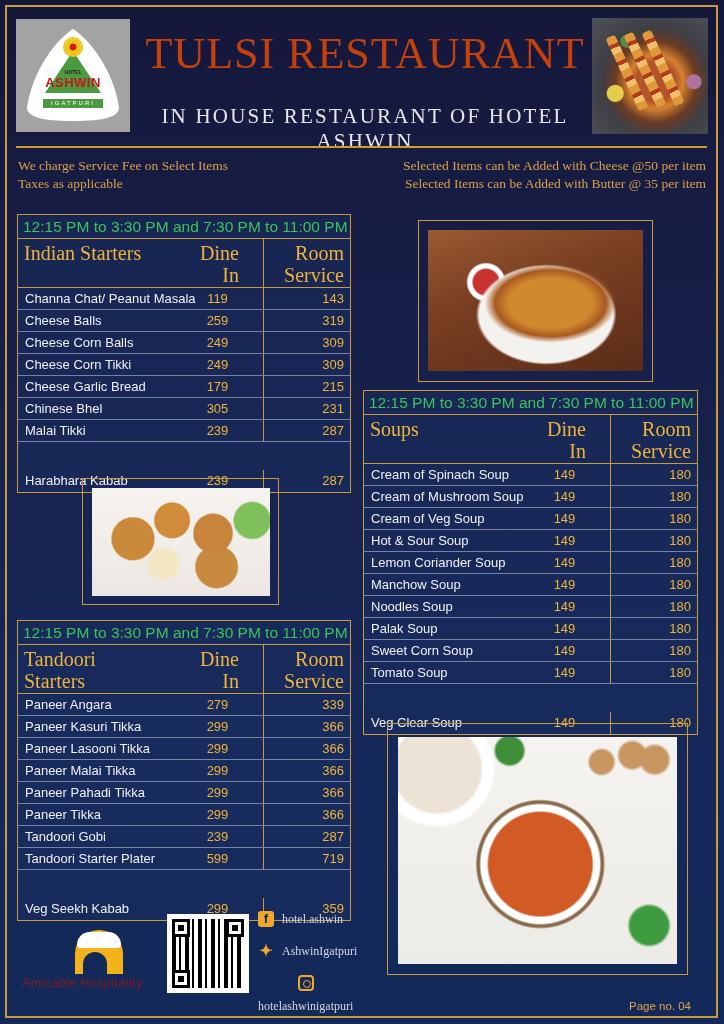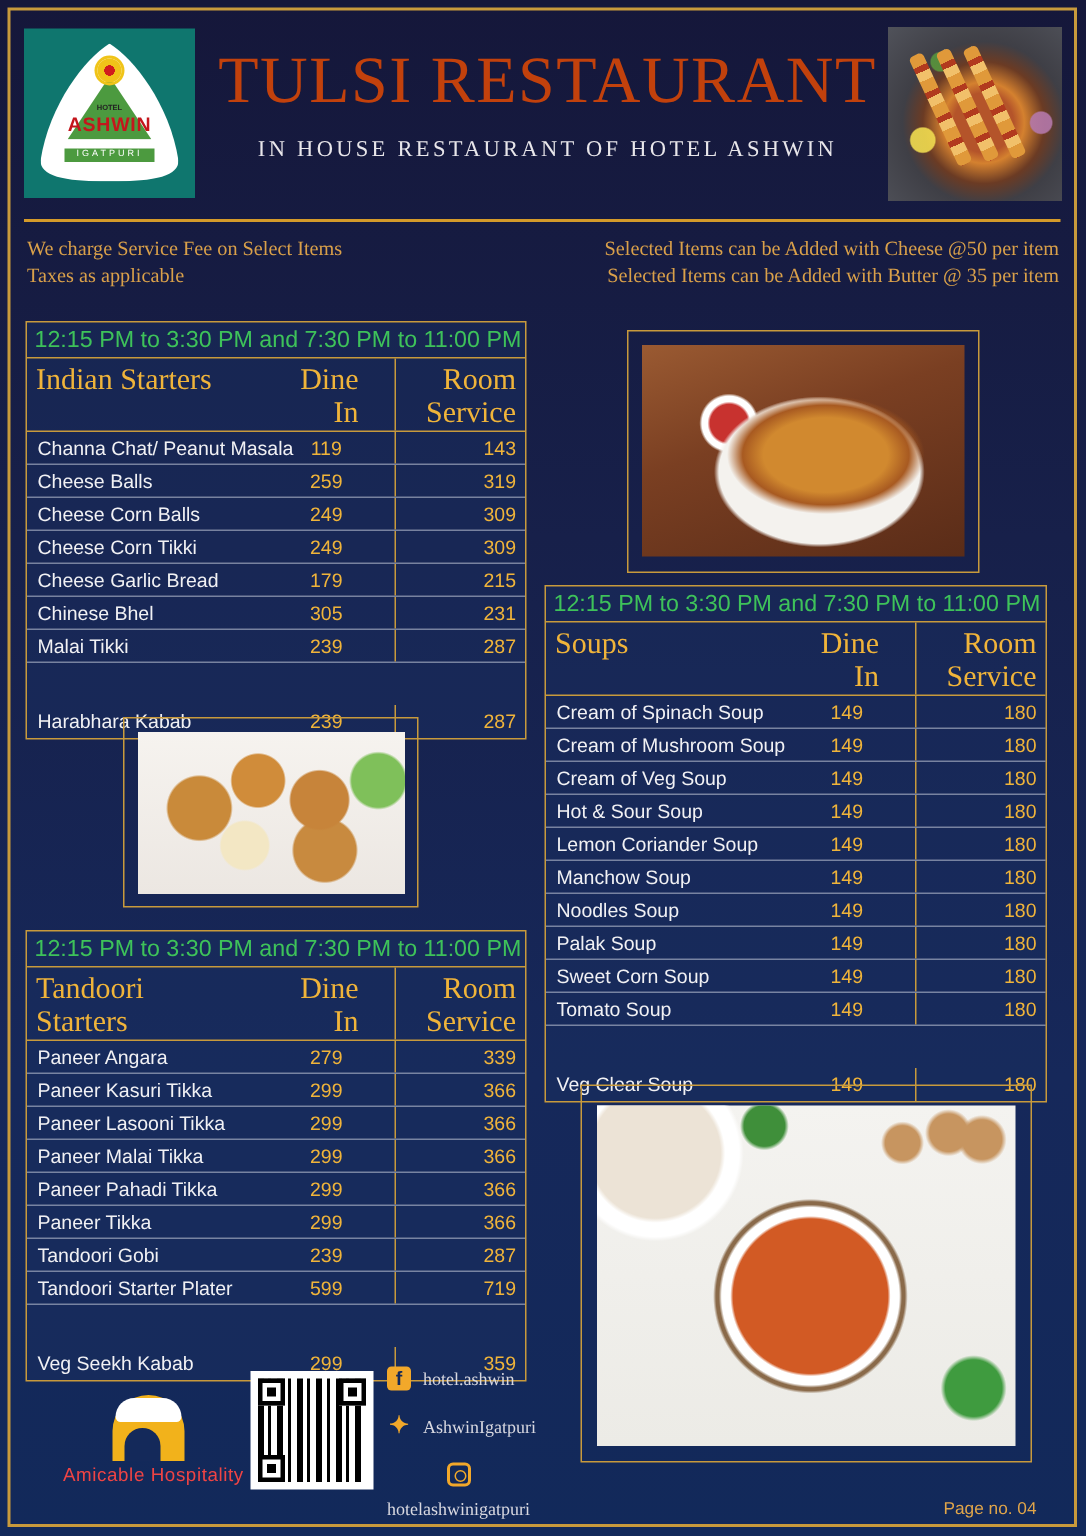--- a/index.html
+++ b/index.html
@@ -12,21 +12,21 @@
   .page-frame {
     position: absolute; left: 5px; top: 5px; width: 713px; height: 1013px;
     border: 2px solid #c89a3c;
   }
   .header-rule {
     position: absolute; left: 16px; top: 146px; width: 691px; height: 2px;
     background: #d49a2a;
   }
   .logo-box {
     position: absolute; left: 16px; top: 19px; width: 114px; height: 113px;
-    background: #0f766e;
+    background: #a3a3a3;
   }
   .logo-shield {
     position: absolute; left: 11px; top: 10px; width: 92px; height: 92px;
     background: #fff;
     clip-path: path("M46 0 C62 10 86 40 92 78 C92 88 78 92 46 92 C14 92 0 88 0 78 C6 40 30 10 46 0 Z");
   }
   .logo-tri {
     position: absolute; left: 18px; top: 22px; width: 56px; height: 42px;
     background: #4c9a3f;
     clip-path: polygon(50% 0, 100% 100%, 0 100%);
@@ -47,22 +47,22 @@
   .logo-city {
     position: absolute; left: 16px; top: 70px; width: 60px; height: 9px;
     background: #4c9a3f; color: #fff; font-size: 6px; text-align: center; line-height: 9px; letter-spacing: 2px;
   }
   .title {
     position: absolute; left: 140px; top: 28px; width: 450px; text-align: center;
     color: #c2410c; font-family: "Liberation Serif", serif; font-size: 44px; letter-spacing: 1px;
     line-height: 52px;
   }
   .subtitle {
-    position: absolute; left: 140px; top: 92px; width: 450px; text-align: center;
-    color: #e8e6ea; font-family: "Liberation Serif", serif; font-size: 15px; letter-spacing: 2.2px;
+    position: absolute; left: 140px; top: 104px; width: 450px; text-align: center;
+    color: #e8e6ea; font-family: "Liberation Serif", serif; font-size: 21px; letter-spacing: 2.2px;
   }
   .photo {
     position: absolute; overflow: hidden;
   }
   .photo-kebab {
     left: 592px; top: 18px; width: 116px; height: 116px;
     background:
       radial-gradient(circle at 30% 20%, rgba(90,160,60,0.8) 0 6px, transparent 7px),
       radial-gradient(circle at 88% 55%, rgba(180,120,170,0.9) 0 7px, transparent 8px),
       radial-gradient(circle at 20% 65%, rgba(240,220,80,0.9) 0 8px, transparent 9px),
@@ -146,21 +146,21 @@
   }
   .arch-inner {
     position: absolute; left: 12px; top: 22px; width: 24px; height: 22px;
     background: #14295a; border-radius: 12px 12px 0 0;
   }
   .arch-light {
     position: absolute; left: 6px; top: 2px; width: 44px; height: 16px;
     background: #fff; border-radius: 22px 22px 6px 6px;
   }
   .amicable-text {
-    position: absolute; left: 42px; top: 976px; color: #ef4444; font-size: 12.5px; letter-spacing: 0.4px;
+    position: absolute; left: 22px; top: 976px; color: #7f1d1d; font-size: 12.5px; letter-spacing: 0.4px;
   }
   .qr {
     position: absolute; left: 167px; top: 914px; width: 82px; height: 79px; background: #fff; padding: 5px;
   }
   .qr-grid {
     width: 100%; height: 100%;
     background:
       linear-gradient(#000,#000) 0 0/18px 18px no-repeat,
       linear-gradient(#000,#000) 100% 0/18px 18px no-repeat,
       linear-gradient(#000,#000) 0 100%/18px 18px no-repeat,

